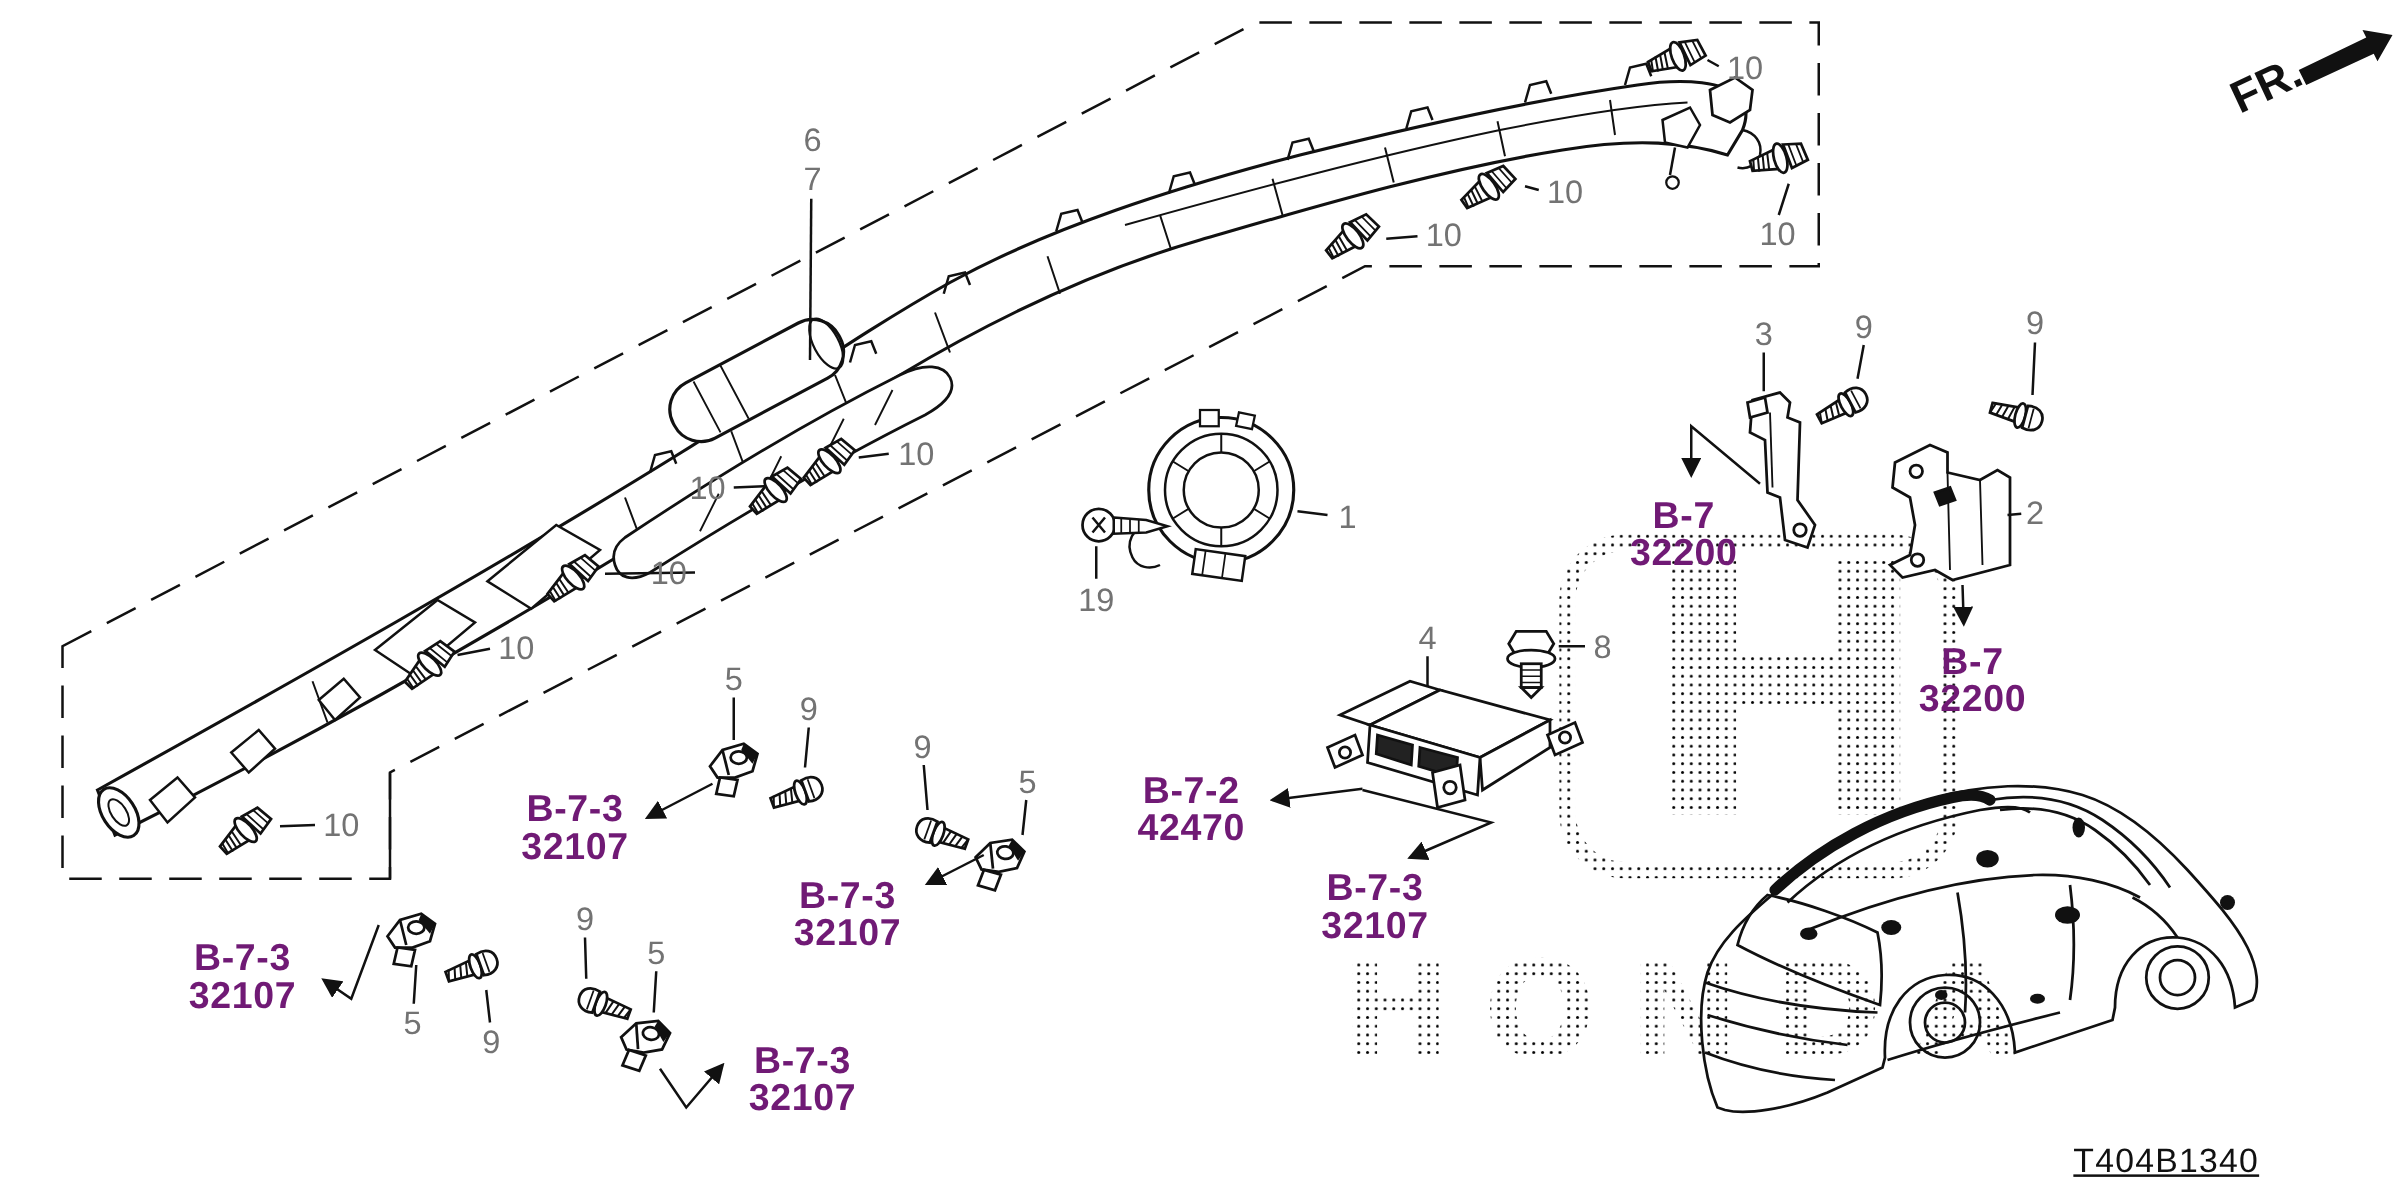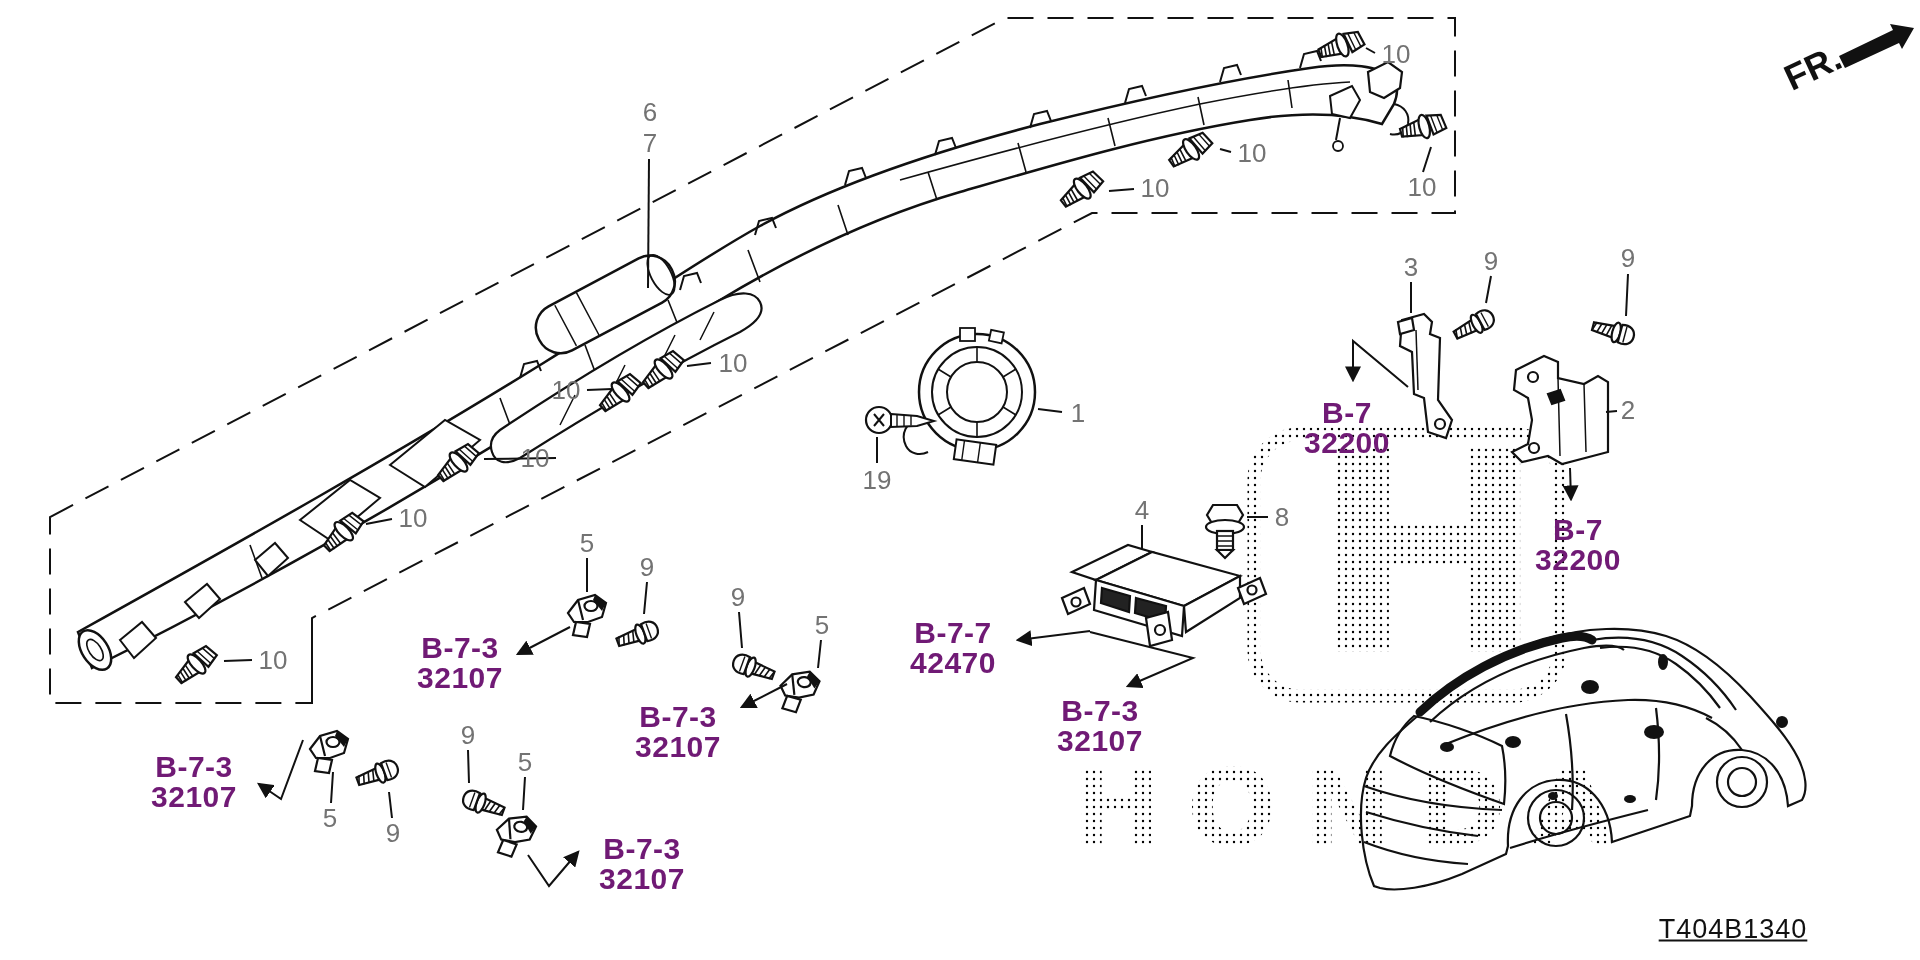--- a/index.html
+++ b/index.html
@@ -285,21 +285,21 @@
 
   <div class="ref" style="left:1347px;top:428px">
     <div>B-7</div>
     <div>32200</div>
   </div>
   <div class="ref" style="left:1578px;top:545px">
     <div>B-7</div>
     <div>32200</div>
   </div>
   <div class="ref" style="left:953px;top:648px">
-    <div>B-7-7</div>
+    <div>B-7-2</div>
     <div>42470</div>
   </div>
   <div class="ref" style="left:1100px;top:726px">
     <div>B-7-3</div>
     <div>32107</div>
   </div>
   <div class="ref" style="left:460px;top:663px">
     <div>B-7-3</div>
     <div>32107</div>
   </div>

